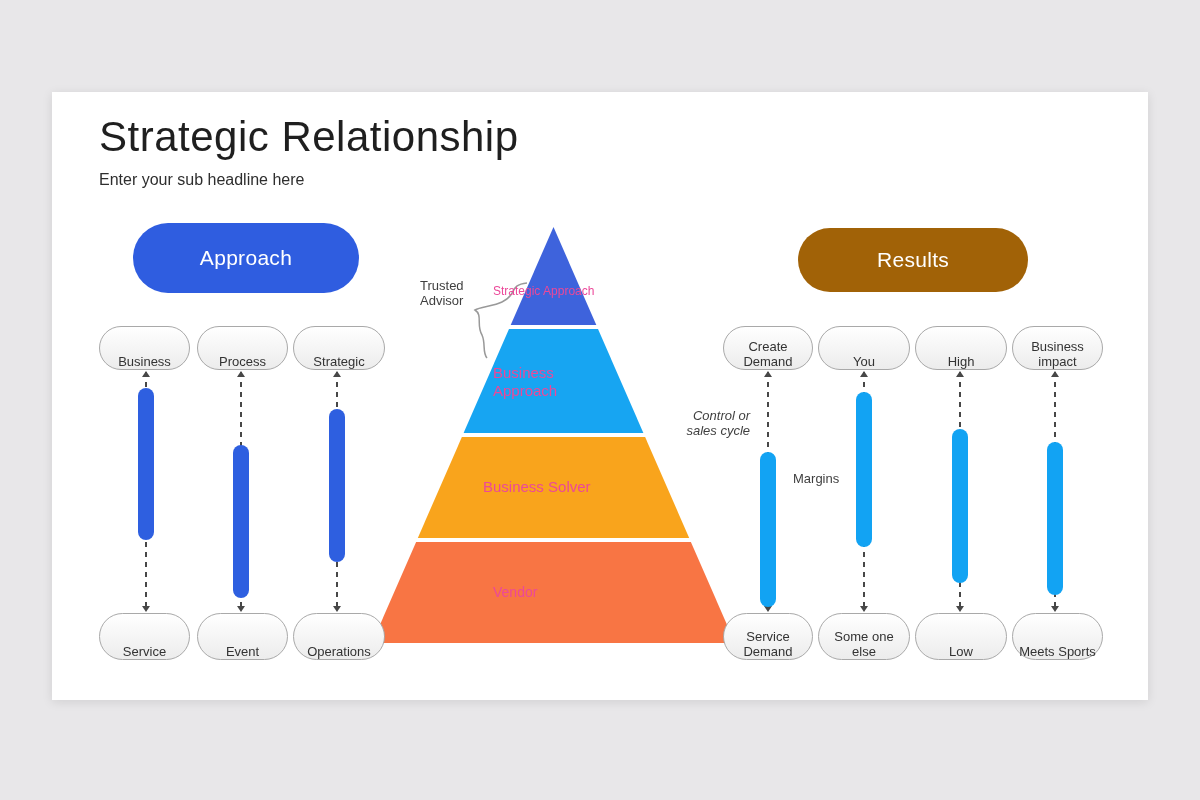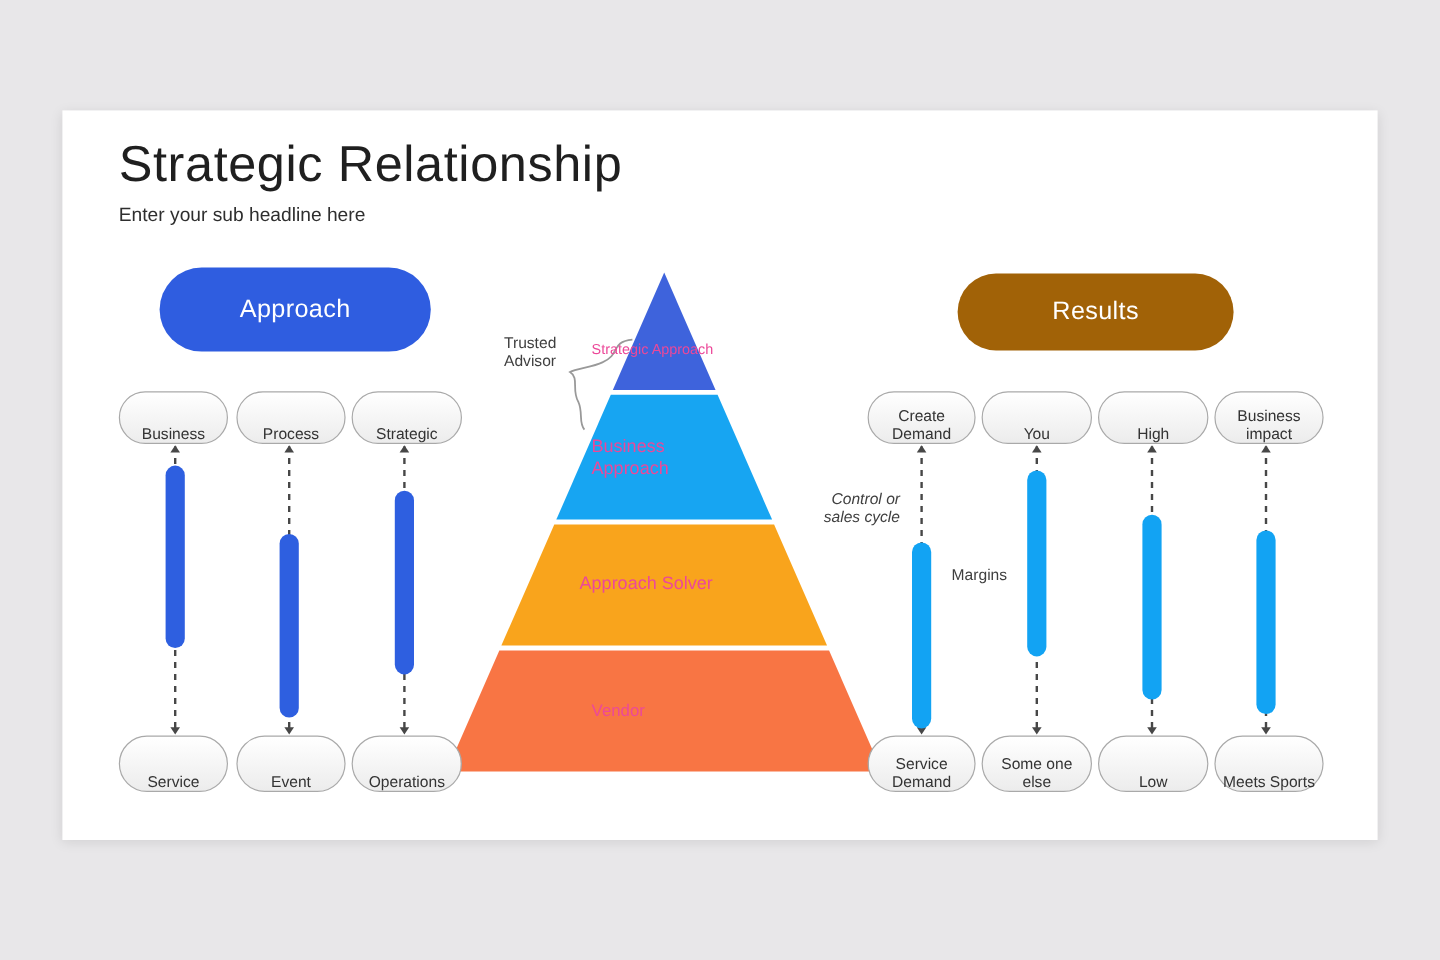--- a/index.html
+++ b/index.html
@@ -163,20 +163,20 @@
   <svg class="pyramid-svg" width="372" height="420" viewBox="0 0 372 420">
     <polygon points="185.5,2 228.3,100 142.7,100" fill="#3e63dc"></polygon>
     <polygon points="141,104 230,104 275.4,208 95.6,208" fill="#17a5f2"></polygon>
     <polygon points="93.9,212 277.1,212 321.2,313 49.8,313" fill="#f9a41c"></polygon>
     <polygon points="48.1,317 322.9,317 367,418 4,418" fill="#f87544"></polygon>
     <path d="M 159 58 C 140 60 150 70 134 77 C 126 81 112 82 107 85 C 115 90 108 100 114 110 C 118 119 114 127 119 133" stroke="#999999" stroke-width="1.5" fill="none"></path>
   </svg>
 
   <div class="pyr-label l1">Strategic Approach</div>
   <div class="pyr-label l2">Business Approach</div>
-  <div class="pyr-label l3">Approach Solver</div>
+  <div class="pyr-label l3">Business Solver</div>
   <div class="pyr-label l4">Vendor</div>
 
   <div class="annotation trusted">Trusted Advisor</div>
   <div class="annotation control">Control or sales cycle</div>
   <div class="annotation margins">Margins</div>
 
 </div>
 
 </body></html>

